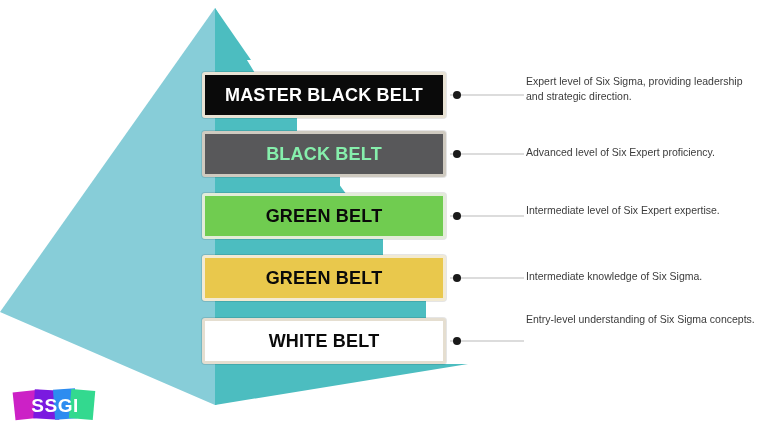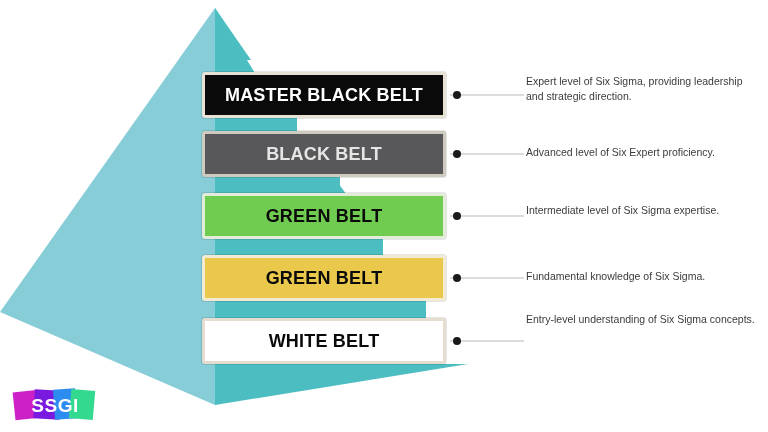--- a/index.html
+++ b/index.html
@@ -54,21 +54,21 @@
     font-weight: 700;
     letter-spacing: 0.2px;
     white-space: nowrap;
     font-family: "Liberation Sans", sans-serif;
   }
 
   .belt-box.master { background: #0a0a0a; }
   .belt-box.master .belt-label { color: #ffffff; }
 
   .belt-box.black { background: #58585a; border-color: #cfcac0; }
-  .belt-box.black .belt-label { color: #e5e5e5; }
+  .belt-box.black .belt-label { color: #86efac; }
 
   .belt-box.green { background: #70cc50; border-color: #e3ecd9; }
   .belt-box.green .belt-label { color: #0a0a0a; }
 
   .belt-box.yellow { background: #e9c84c; border-color: #f2ead2; }
   .belt-box.yellow .belt-label { color: #0a0a0a; }
 
   .belt-box.white { background: #ffffff; border-color: #e5ded0; }
   .belt-box.white .belt-label { color: #0a0a0a; }
 
@@ -161,32 +161,32 @@
 
   <div class="belt-row" style="top:193px">
     <div class="belt-box green">
       <span class="belt-label">GREEN BELT</span>
     </div>
     <div class="connector">
       <div class="line"></div>
       <div class="dot"></div>
     </div>
   </div>
-  <div class="desc" style="top:203px">Intermediate level of Six Sigma expertise.</div>
+  <div class="desc" style="top:203px">Intermediate level of Six Expert expertise.</div>
 
   <div class="belt-row" style="top:255px">
     <div class="belt-box yellow">
       <span class="belt-label">GREEN BELT</span>
     </div>
     <div class="connector">
       <div class="line"></div>
       <div class="dot"></div>
     </div>
   </div>
-  <div class="desc" style="top:269px">Fundamental knowledge of Six Sigma.</div>
+  <div class="desc" style="top:269px">Intermediate knowledge of Six Sigma.</div>
 
   <div class="belt-row" style="top:318px">
     <div class="belt-box white">
       <span class="belt-label">WHITE BELT</span>
     </div>
     <div class="connector">
       <div class="line"></div>
       <div class="dot"></div>
     </div>
   </div>

